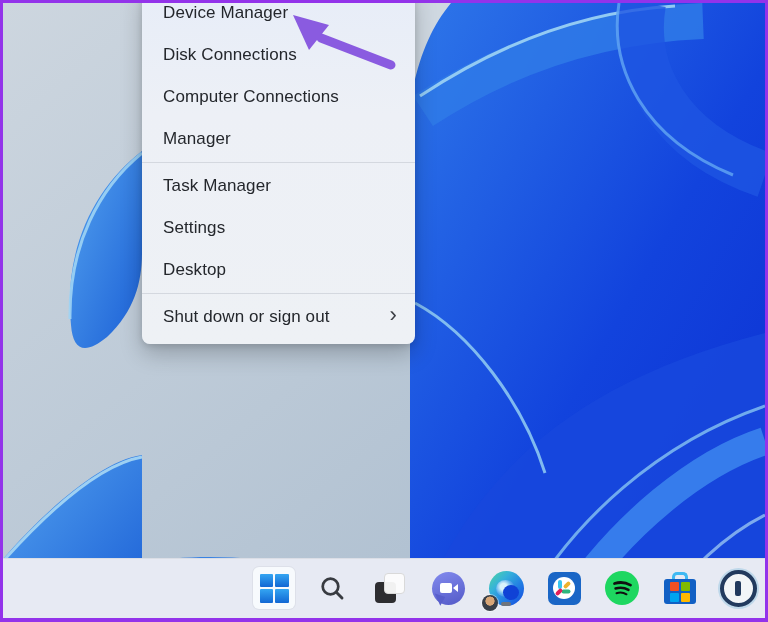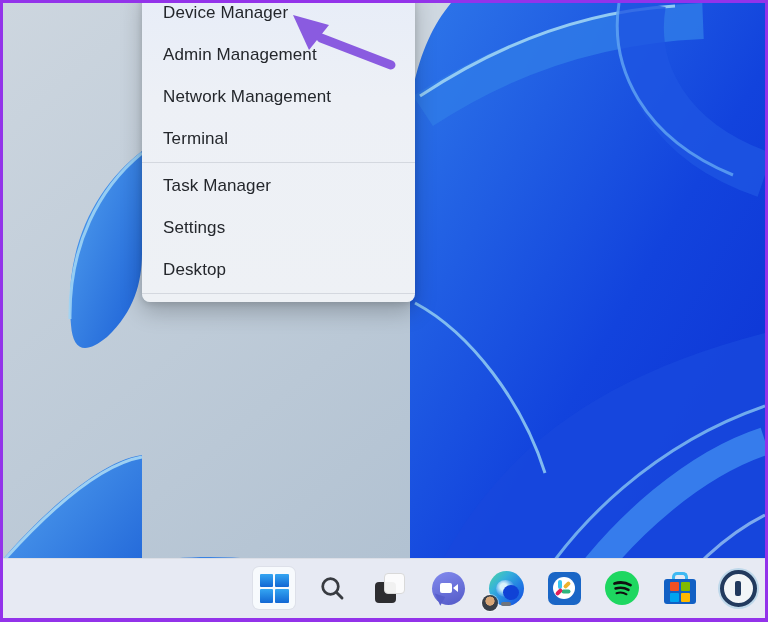--- a/index.html
+++ b/index.html
@@ -162,39 +162,44 @@
     <path d="M0,615 L139,615 L139,452 C 96,458 38,512 0,556 Z" fill="url(#petal)"></path>
     <path d="M139,454 C 94,462 40,514 2,556" stroke="#a8d8f4" stroke-width="3" fill="none" opacity="0.9"></path>
     <path d="M139,560 C 180,552 230,552 282,560 L282,615 L139,615 Z" fill="#2a7ae4" opacity="0.9"></path>
   </svg>
 
   <div class="context-menu">
     <div class="menu-item">
         <span>Device Manager</span>
       </div>
     <div class="menu-item">
-        <span>Admin Management</span>
-      </div>
-    <div class="menu-item">
-        <span>Network Management</span>
-      </div>
-    <div class="menu-item">
-        <span>Terminal</span>
+        <span>Disk Connections</span>
+      </div>
+    <div class="menu-item">
+        <span>Computer Connections</span>
+      </div>
+    <div class="menu-item">
+        <span>Manager</span>
       </div>
     <div class="menu-sep"></div>
     <div class="menu-item">
         <span>Task Manager</span>
       </div>
     <div class="menu-item">
         <span>Settings</span>
       </div>
     <div class="menu-item">
         <span>Desktop</span>
       </div>
     <div class="menu-sep"></div>
+    <div class="menu-item">
+      <span>Shut down or sign out</span>
+      <span class="grow"></span>
+      <span class="chevron">›</span>
+    </div>
   </div>
 
   <svg class="overlay" viewBox="0 0 762 615">
     <line x1="388" y1="62" x2="318" y2="35" stroke="#8a5be0" stroke-width="9" stroke-linecap="round"></line>
     <polygon points="290,12 326,22 306,47" fill="#8a5be0"></polygon>
   </svg>
 
   <div class="taskbar">
     <div class="tb-row">
 

